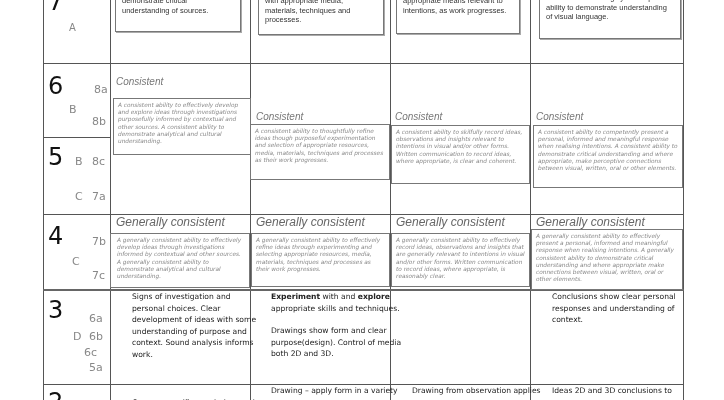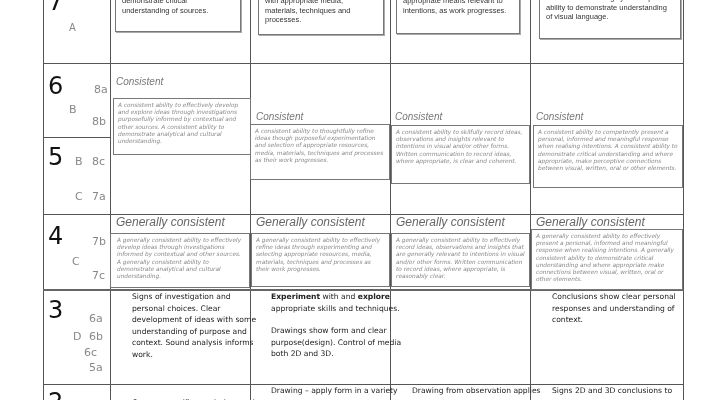--- a/index.html
+++ b/index.html
@@ -128,15 +128,15 @@
 
   <div class="cell-text" style="left:396px; top:291px; width:132px;">
   </div>
 
   <div class="cell-text" style="left:536px; top:291px; width:140px;">Conclusions show clear personal responses and understanding of context.</div>
 
   <div class="grade" style="left:48px; top:390px;">2</div>
   <div class="cell-text" style="left:116px; top:397px; width:140px; white-space:nowrap;">Can use specific vocabulary and</div>
   <div class="cell-text" style="left:396px; top:385px; width:135px; white-space:nowrap;">Drawing from observation applies</div>
   <div class="cell-text" style="left:255px; top:385px; width:135px; white-space:nowrap;">Drawing – apply form in a variety</div>
-  <div class="cell-text" style="left:536px; top:385px; width:140px; white-space:nowrap;">Signs 2D and 3D conclusions to</div>
+  <div class="cell-text" style="left:536px; top:385px; width:140px; white-space:nowrap;">Ideas 2D and 3D conclusions to</div>
 
 </div>
 
 </body></html>

